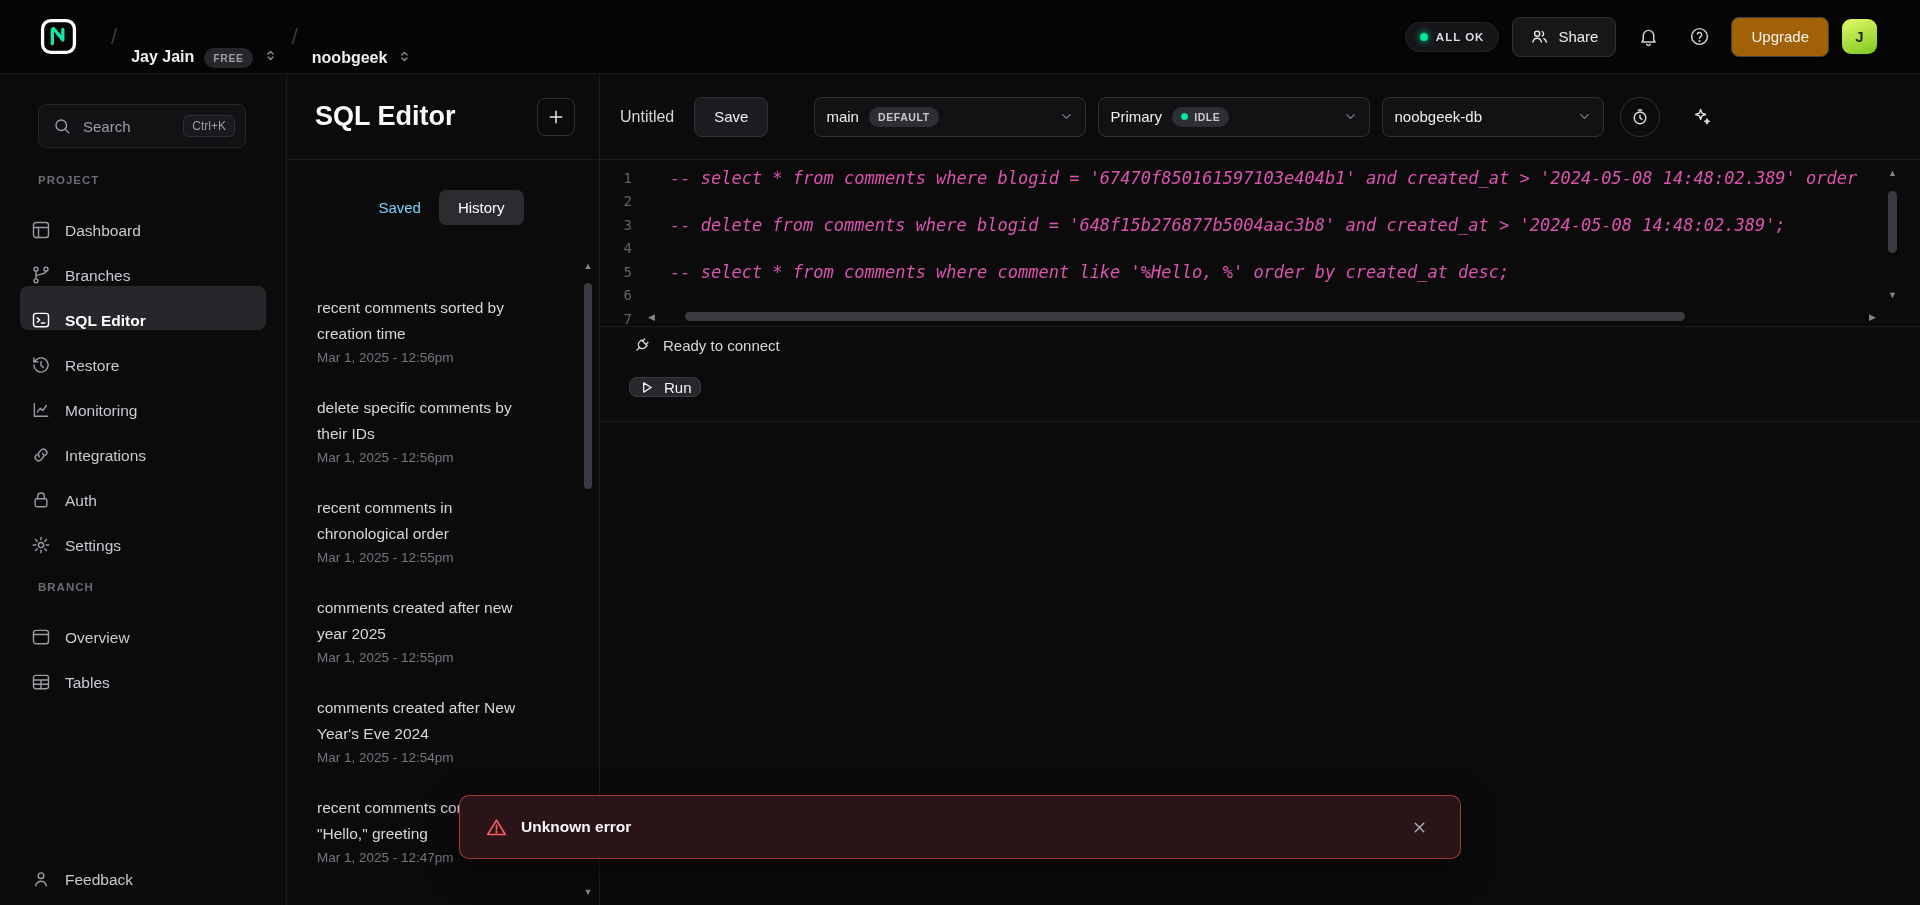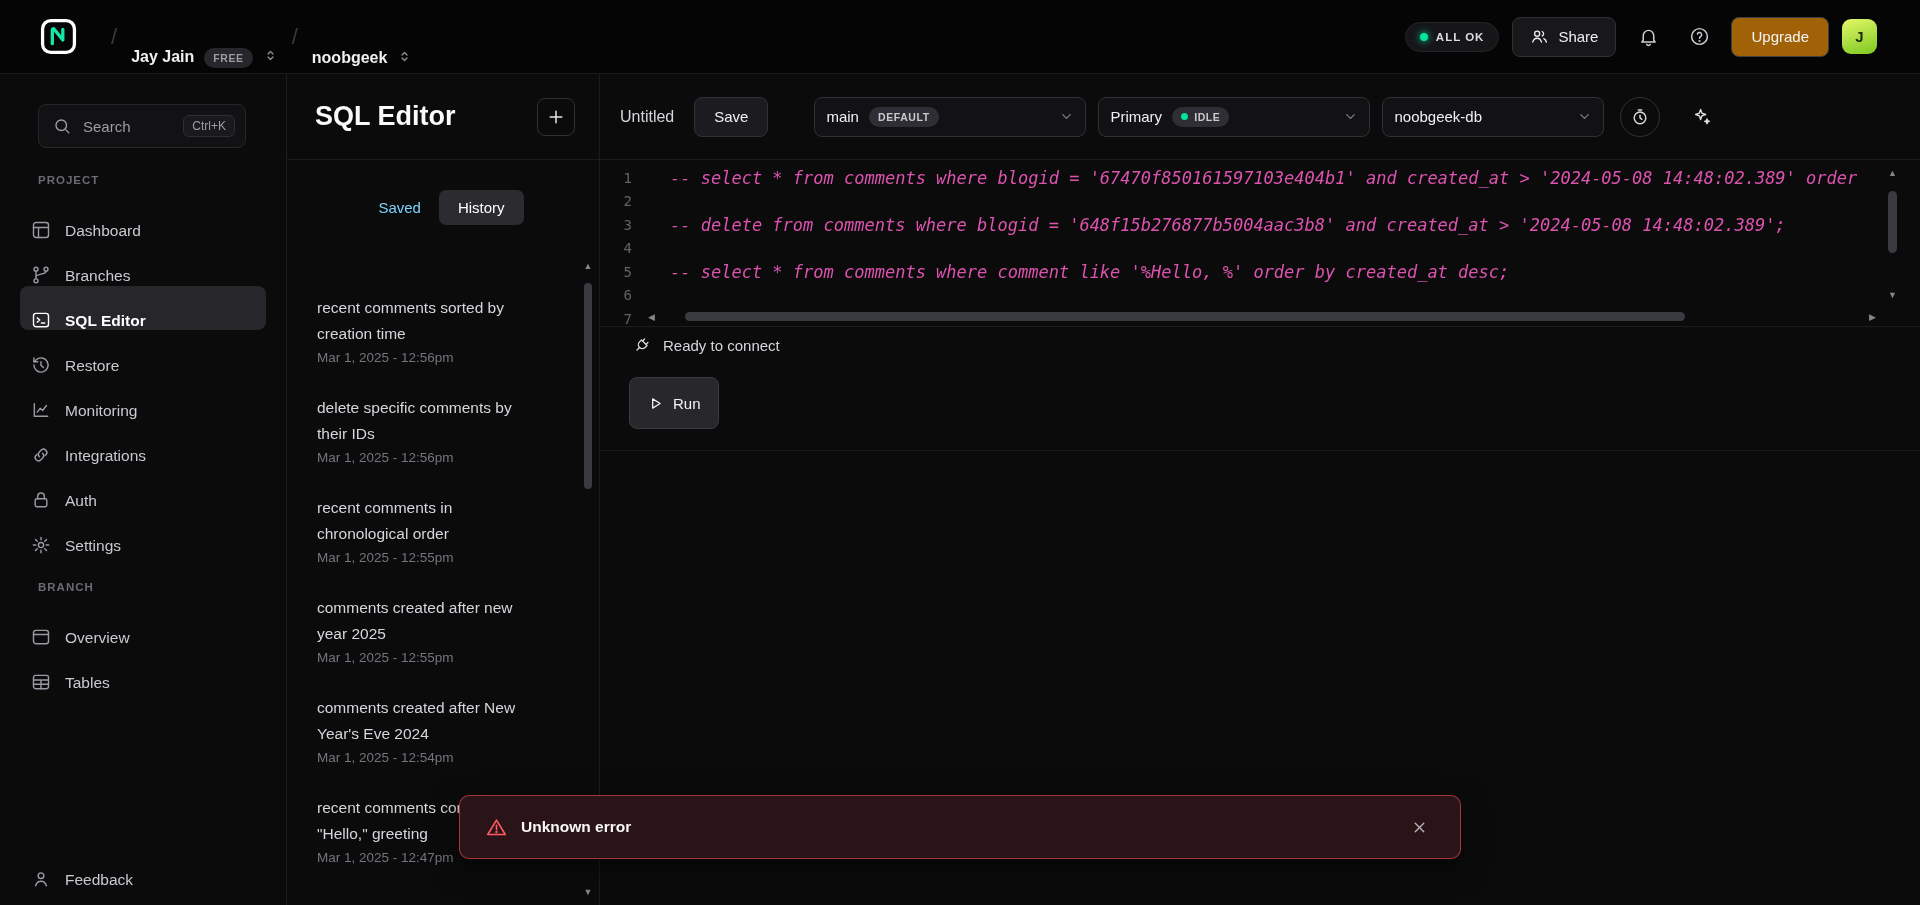--- a/index.html
+++ b/index.html
@@ -77,21 +77,21 @@
   .code{padding-left:26px;font-family:"DejaVu Sans Mono",monospace;font-size:17px;font-style:italic;color:#dd53b0;white-space:pre;overflow:hidden;}
   .hscroll{position:absolute;left:48px;right:44px;bottom:3px;height:13px;display:flex;align-items:center;gap:4px;}
   .h-track{flex:1;height:100%;position:relative;}
   .h-thumb{position:absolute;left:26px;top:2px;width:1000px;height:9px;border-radius:5px;background:#3a3a41;cursor:grab;}
   .vscroll{position:absolute;right:22px;top:8px;width:11px;height:132px;display:flex;flex-direction:column;align-items:center;}
   .v-track{flex:1;width:100%;position:relative;margin:3px 0;}
   .v-thumb{position:absolute;top:10px;left:1px;width:9px;height:62px;border-radius:5px;background:#3a3a41;cursor:grab;}
 
   .connect-row{height:36px;display:flex;align-items:center;gap:12px;padding-left:32px;color:#d6d6dc;}
   .connect-text{font-size:15px;}
-  .btn-run{display:inline-flex;align-items:center;gap:9px;height:52px;padding:0 17px;margin:14px 0 0 29px;border-radius:8px;border:1px solid #3a3a41;background:#28282c;color:#f4f4f6;font-size:15px;font-weight:500;}
+  .btn-run{display:inline-flex;align-items:center;gap:9px;height:20px;padding:0 8px;margin:14px 0 0 29px;border-radius:8px;border:1px solid #3a3a41;background:#28282c;color:#f4f4f6;font-size:15px;font-weight:500;}
   .main-divider{margin-top:21px;border-top:1px solid #1c1c20;}
 
   
   .toast{position:absolute;left:calc(50% - 501px);top:795px;width:1002px;height:64px;background:#2b1417;border:1px solid rgba(229,72,77,.65);border-radius:10px;display:flex;align-items:center;gap:14px;padding:0 26px;box-shadow:0 10px 30px rgba(0,0,0,.5);z-index:50;}
   .toast-msg{font-size:15.5px;font-weight:600;color:#f7f7f8;}
   .toast-close{margin-left:auto;background:none;border:none;color:#b8b8c0;display:flex;align-items:center;justify-content:center;width:30px;height:30px;}
 </style>
 </head>
 <body>
 

